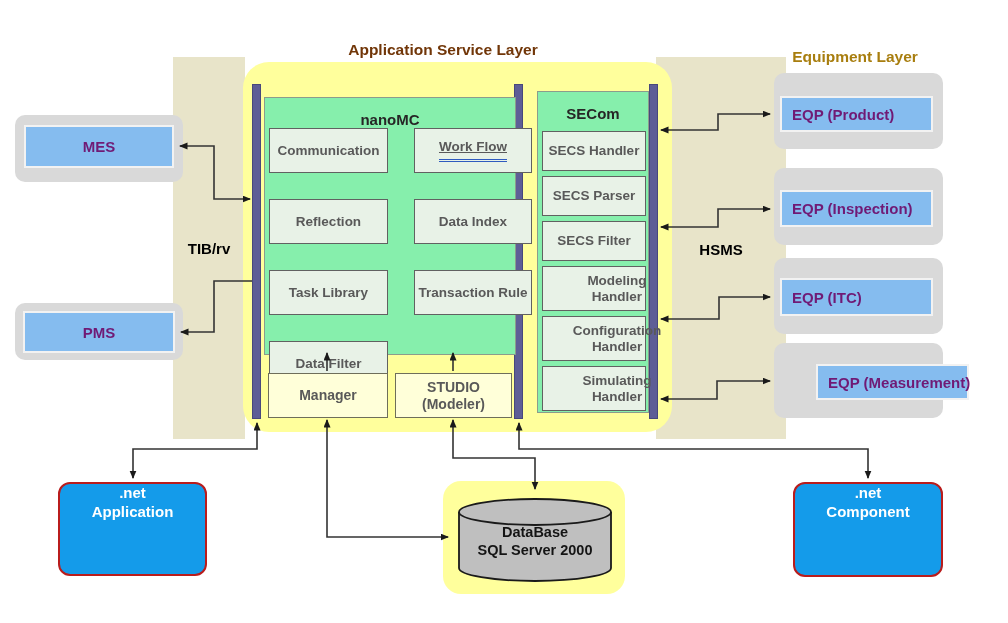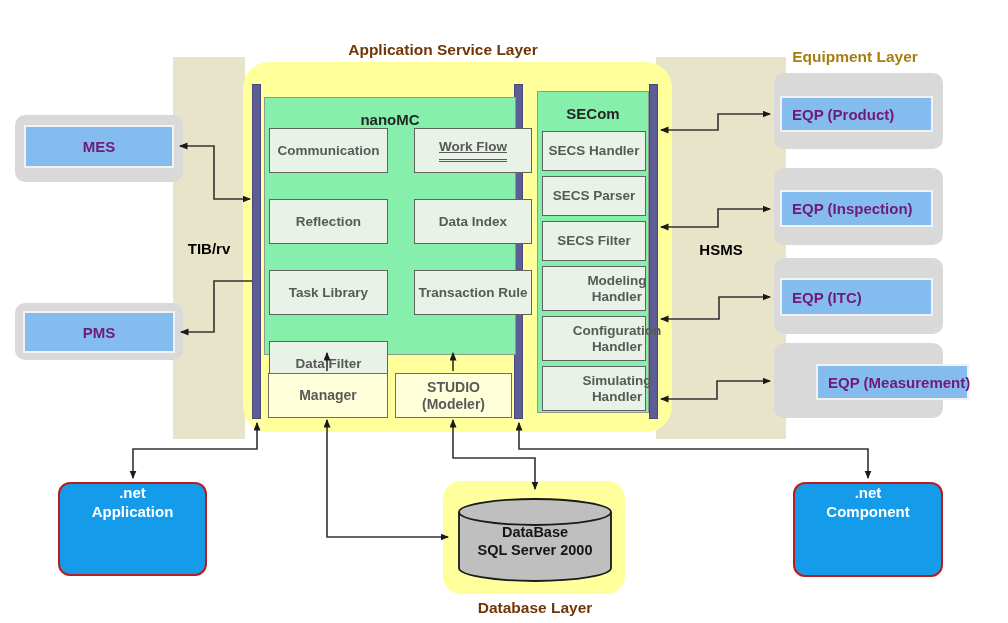--- a/index.html
+++ b/index.html
@@ -55,21 +55,20 @@
 
 <div class="stage">
 
   <div class="band left"></div>
   <div class="band right"></div>
 
   <div class="panel"></div>
 
   <div class="layer-title brown" style="left:318px;top:41px;width:250px;">Application Service Layer</div>
   <div class="layer-title gold" style="left:785px;top:48px;width:140px;">Equipment Layer</div>
-  <div class="layer-title brown" style="left:450px;top:599px;width:170px;">Database Layer</div>
 
   <div class="busname" style="left:173px;top:240px;width:72px;">TIB/rv</div>
   <div class="busname" style="left:656px;top:241px;width:130px;">HSMS</div>
 
   <div class="bus b1"></div>
   <div class="bus b2"></div>
   <div class="bus b3"></div>
 
   <div id="nanomc" class="greenbox">
     <div class="gtitle">nanoMC</div>

